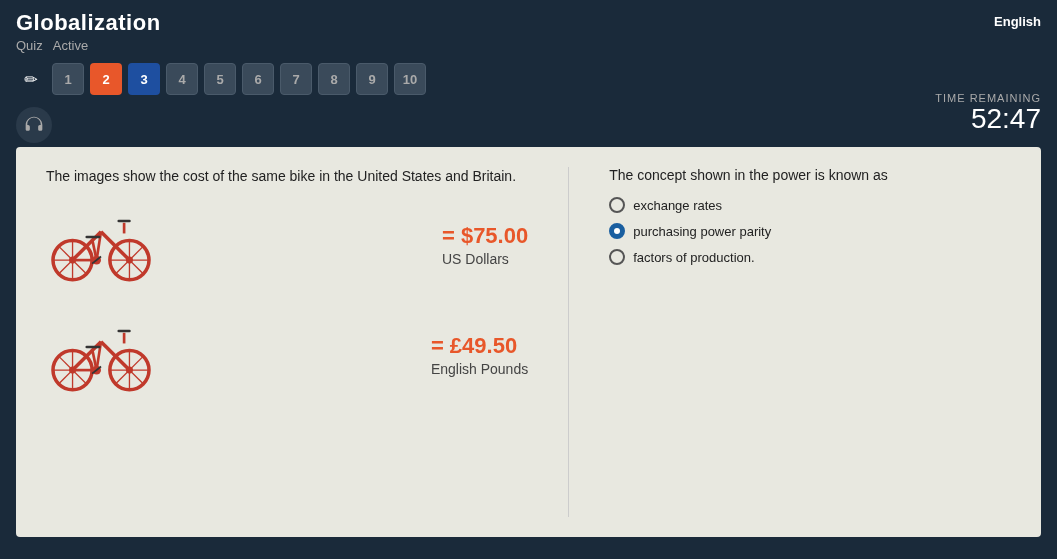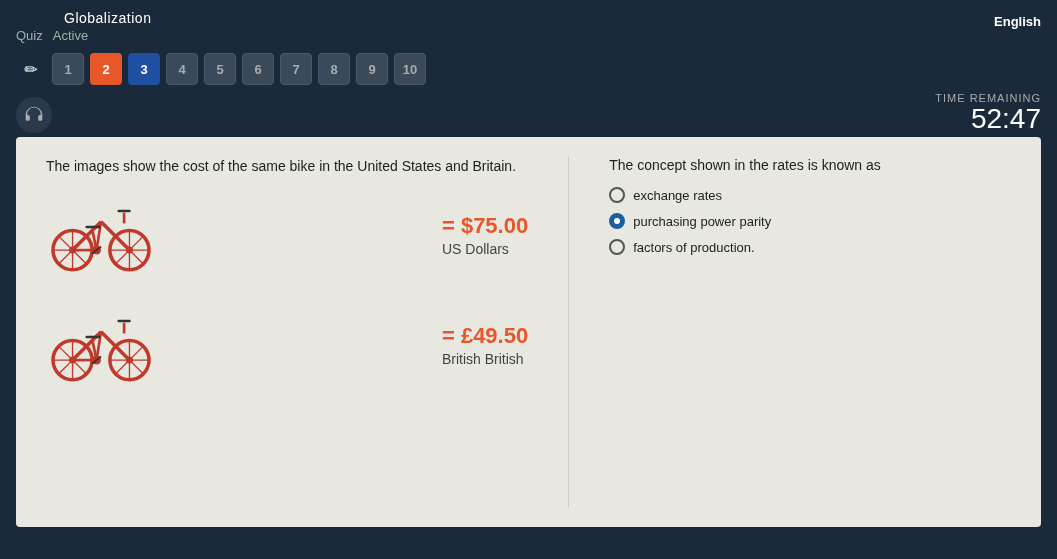--- a/index.html
+++ b/index.html
@@ -14,24 +14,23 @@
     
     .top-bar {
       background: #1a2a3a;
       padding: 10px 16px 4px 16px;
       display: flex;
       align-items: flex-start;
       justify-content: space-between;
     }
     .page-title {
       color: #ffffff;
-      font-size: 14px;
-      font-weight: normal;
+      font-size: 22px;
+      font-weight: bold;
       letter-spacing: 0.5px;
-      margin-left: 48px;
     }
     .subtitle-row {
       display: flex;
       gap: 10px;
       margin-top: 2px;
     }
     .subtitle-label {
       color: #aaaaaa;
       font-size: 13px;
     }
@@ -332,29 +331,29 @@
         <line x1="44" y1="36" x2="58" y2="36" stroke="#333" stroke-width="3" stroke-linecap="round"></line>
 
         <line x1="86" y1="32" x2="86" y2="20" stroke="#c0392b" stroke-width="3"></line>
         <line x1="80" y1="18" x2="92" y2="18" stroke="#333" stroke-width="3" stroke-linecap="round"></line>
 
         <circle cx="55" cy="62" r="5" fill="#c0392b"></circle>
         <line x1="50" y1="66" x2="60" y2="58" stroke="#333" stroke-width="2"></line>
       </svg>
       <div>
         <div class="price-label">= £49.50</div>
-        <div class="currency-label">British British</div>
+        <div class="currency-label">English Pounds</div>
       </div>
     </div>
   </div>
 
   <div class="content-divider"></div>
 
   <div class="right-section">
-    <p class="concept-question">The concept shown in the rates is known as</p>
+    <p class="concept-question">The concept shown in the power is known as</p>
     <div class="radio-group">
       <div class="radio-item">
         <div class="radio-circle"></div>
         <span class="radio-text">exchange rates</span>
       </div>
       <div class="radio-item">
         <div class="radio-circle selected"></div>
         <span class="radio-text">purchasing power parity</span>
       </div>
       <div class="radio-item">

